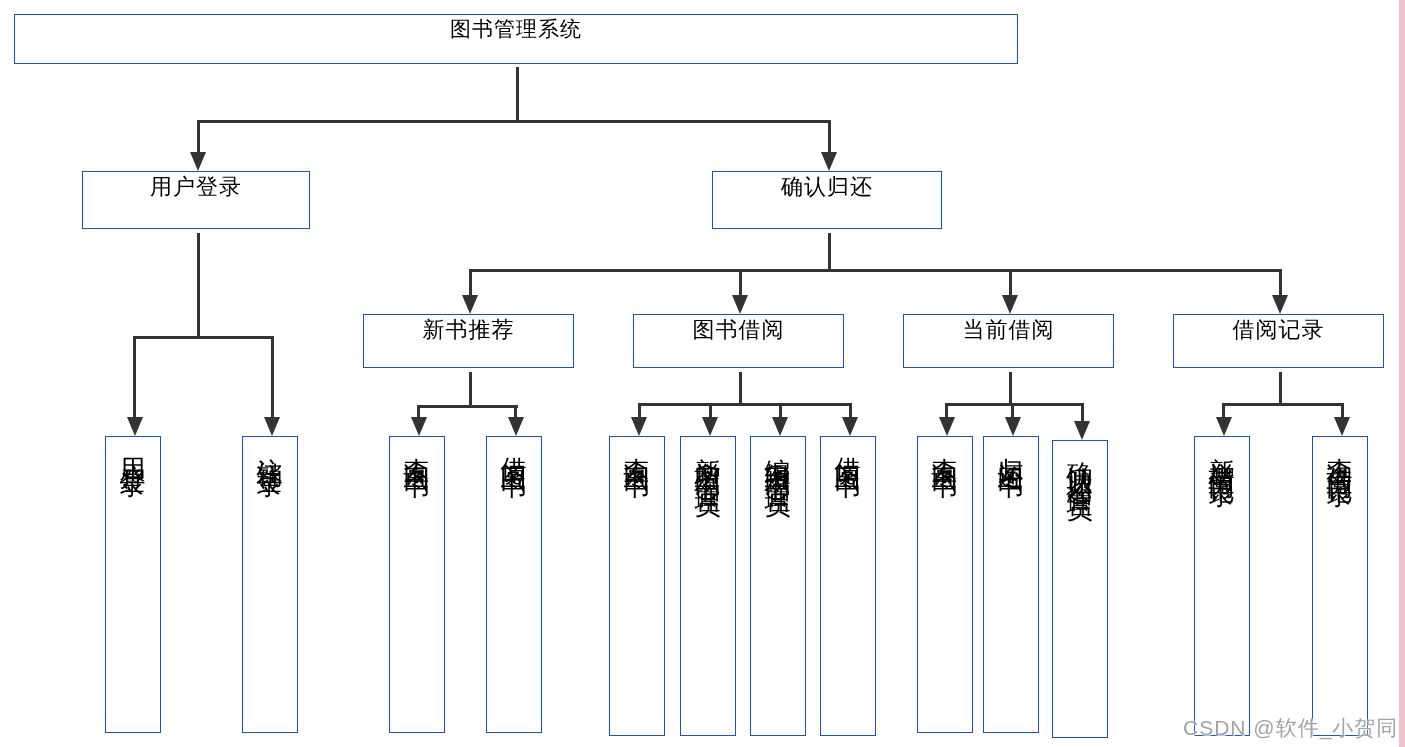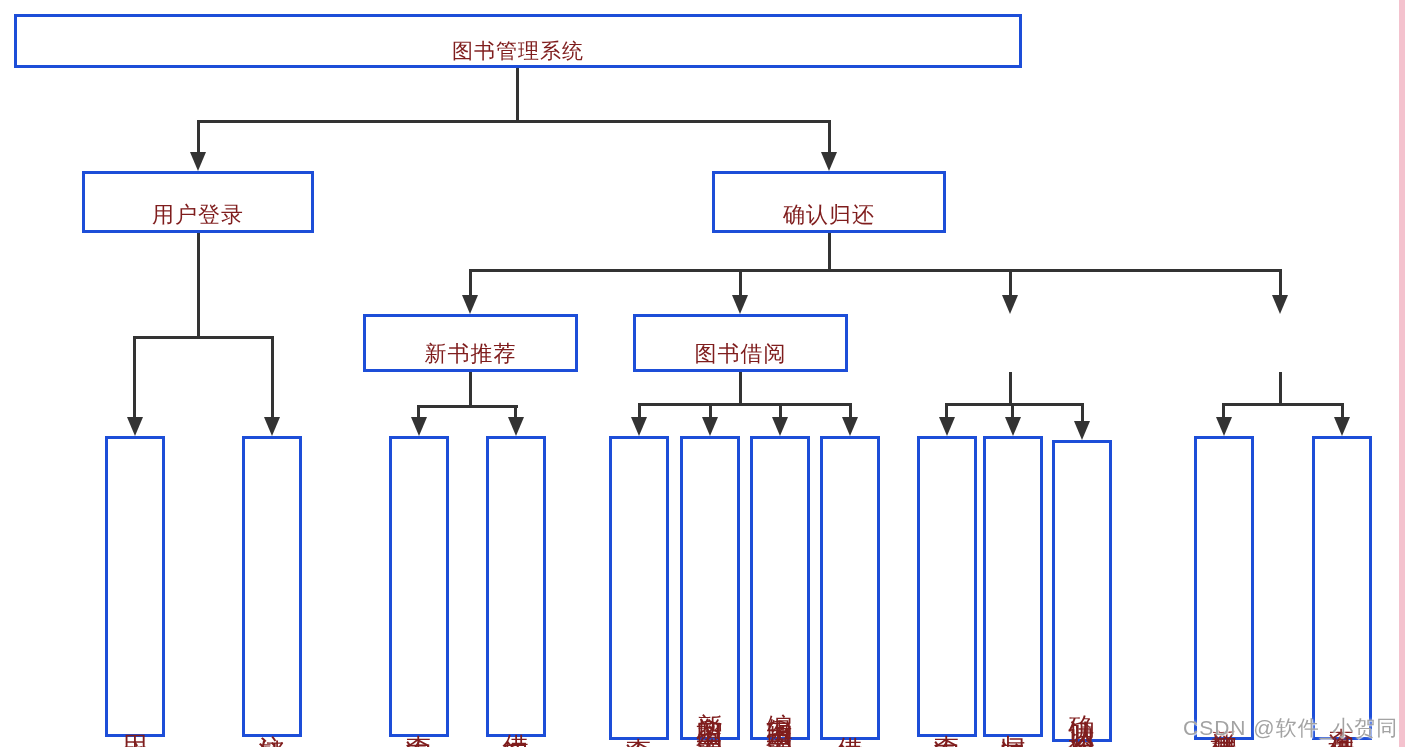--- a/index.html
+++ b/index.html
@@ -4,23 +4,23 @@
 <style>
   html,body{margin:0;padding:0;}
   body{
     width:1405px;height:747px;background:#ffffff;overflow:hidden;
     font-family:"Liberation Sans","DejaVu Sans",sans-serif;
   }
   #canvas{position:relative;width:1405px;height:747px;background:#ffffff;}
 
   
   .box{
-    position:absolute;background:#ffffff;border:3px solid #1d4ed8;
-    display:flex;align-items:flex-end;justify-content:center;
-    color:#7f1d1d;box-sizing:content-box;z-index:2;
+    position:absolute;background:#ffffff;border:1px solid #1d4ed8;
+    display:flex;align-items:flex-start;justify-content:center;
+    color:#000000;box-sizing:content-box;z-index:2;
   }
   .hbox span{font-size:22px;letter-spacing:1px;white-space:nowrap;}
   .root span{font-size:21px;}
   .vbox span{
     writing-mode:vertical-rl;text-orientation:mixed;
     font-size:26px;letter-spacing:5px;line-height:1;
   }
 
   
   .ln{position:absolute;background:#333333;z-index:1;}
@@ -80,20 +80,26 @@
   <div class="ln" style="left:1009px;top:269px;width:3px;height:27px;"></div>
   <div class="tri" style="left:1002px;top:295px;"></div>
   <div class="ln" style="left:1279px;top:269px;width:3px;height:27px;"></div>
   <div class="tri" style="left:1272px;top:295px;"></div>
 
   <div class="box hbox" style="left:363px;top:314px;width:209px;height:52px;">
     <span>新书推荐</span>
   </div>
   <div class="box hbox" style="left:633px;top:314px;width:209px;height:52px;">
     <span>图书借阅</span>
+  </div>
+  <div class="box hbox" style="left:903px;top:314px;width:209px;height:52px;">
+    <span>当前借阅</span>
+  </div>
+  <div class="box hbox" style="left:1173px;top:314px;width:209px;height:52px;">
+    <span>借阅记录</span>
   </div>
 
   <div class="ln" style="left:469px;top:372px;width:3px;height:36px;"></div>
   <div class="ln" style="left:417px;top:405px;width:101px;height:3px;"></div>
   <div class="ln" style="left:417px;top:405px;width:3px;height:13px;"></div>
   <div class="tri" style="left:411px;top:417px;"></div>
   <div class="ln" style="left:514px;top:405px;width:3px;height:13px;"></div>
   <div class="tri" style="left:508px;top:417px;"></div>
 
   <div class="ln" style="left:739px;top:372px;width:3px;height:34px;"></div>

